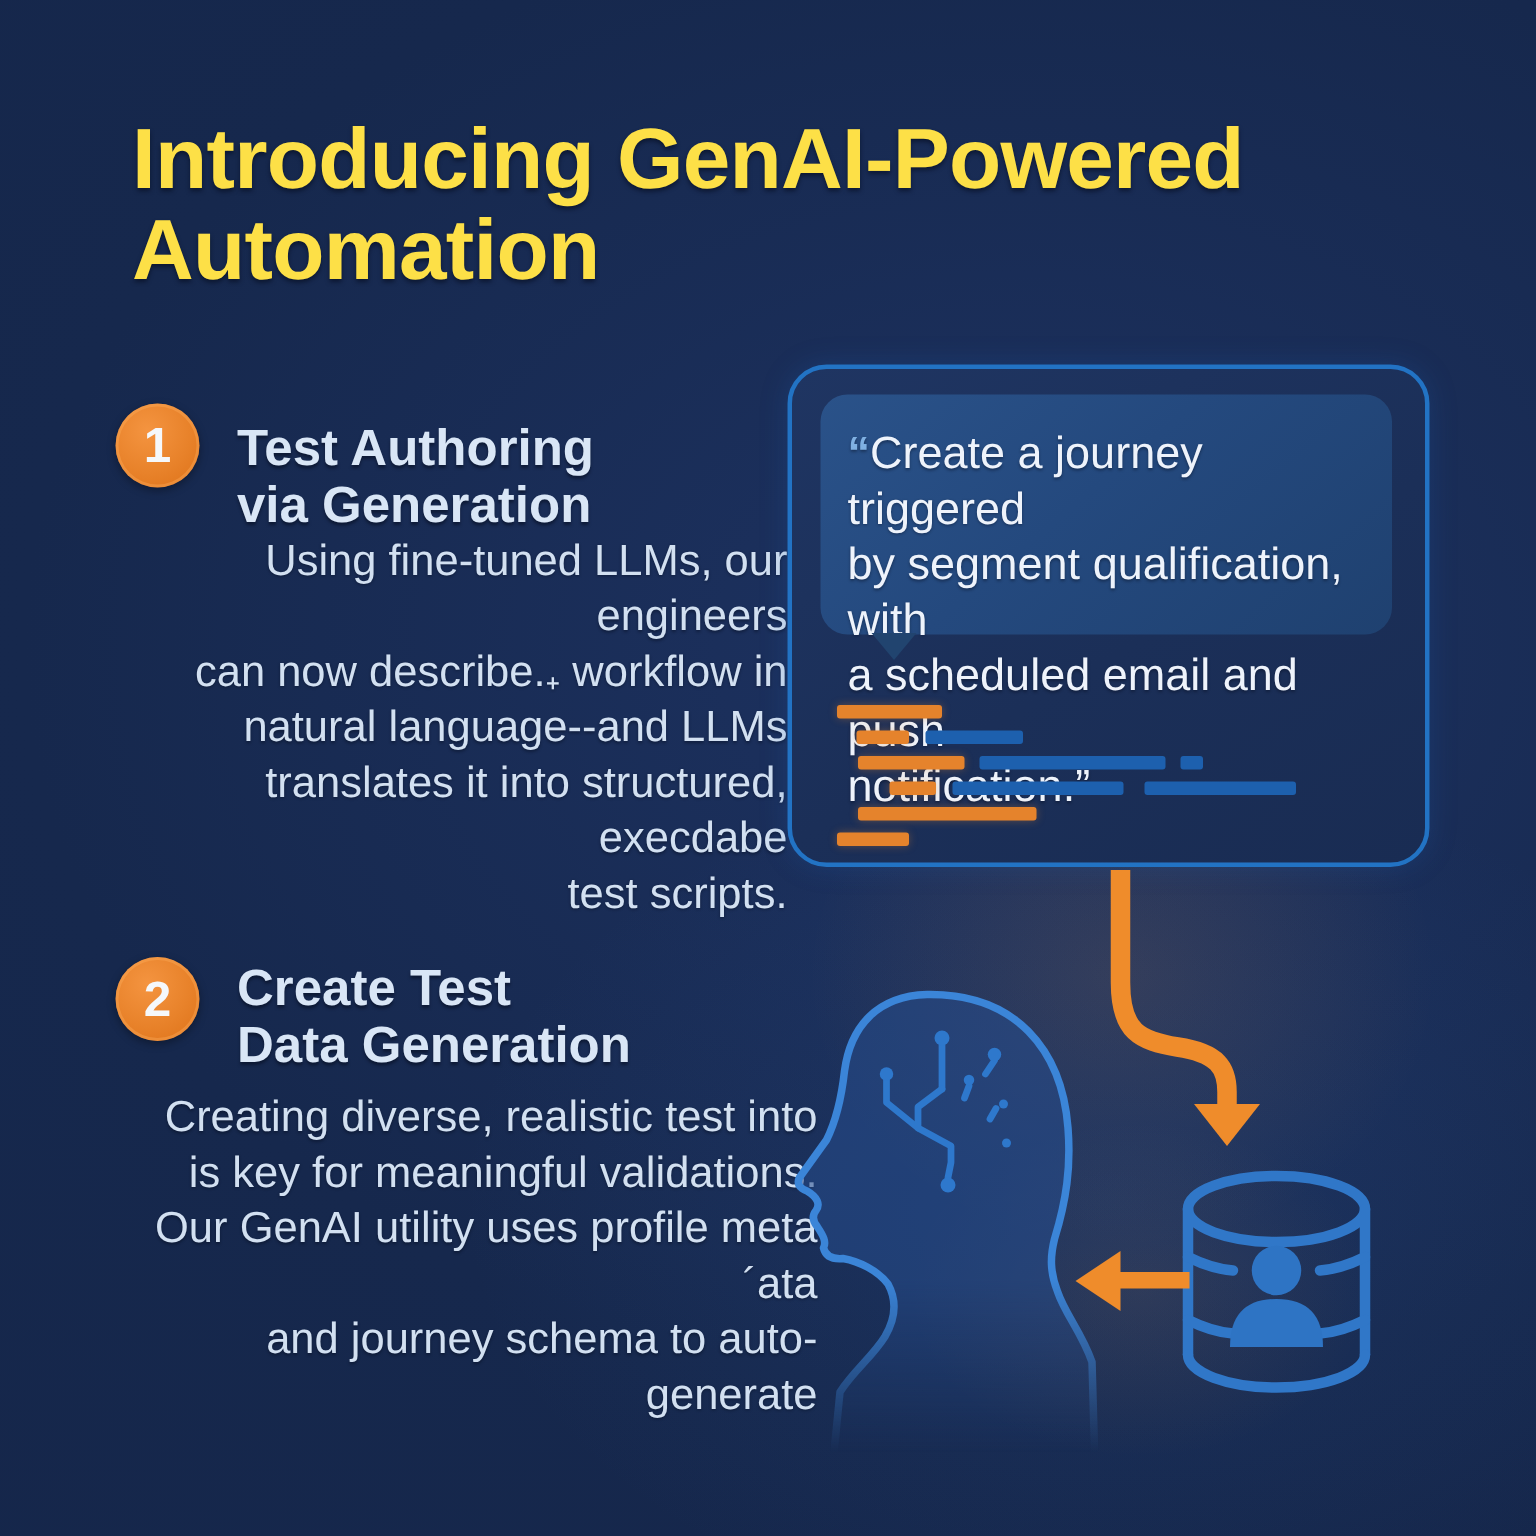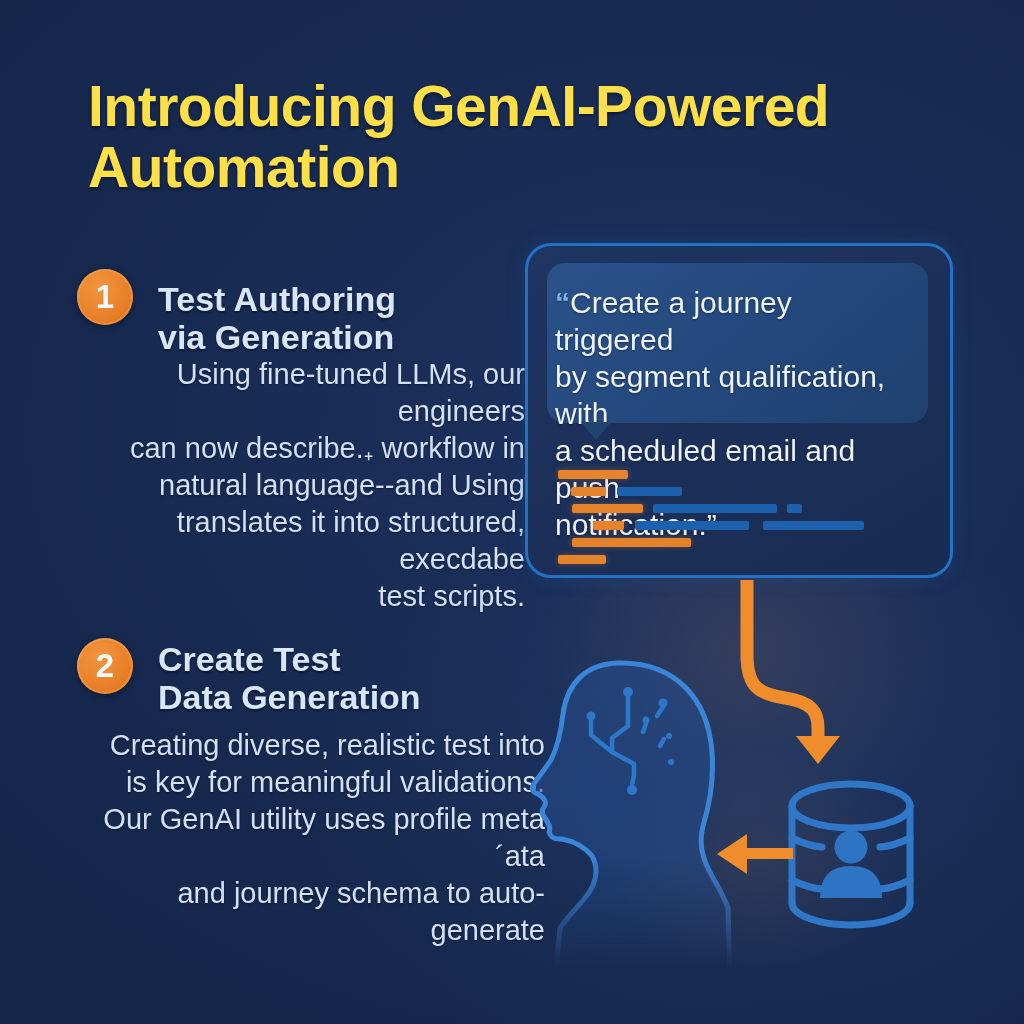--- a/index.html
+++ b/index.html
@@ -47,21 +47,21 @@
   .panel{
     left:525px;top:243px;width:428px;height:335px;box-sizing:border-box;
     border:3px solid #2273c4;border-radius:26px;
     background:linear-gradient(150deg,#1f3562 0%,#1b2f58 55%,#192c53 100%);
     box-shadow:0 0 18px rgba(30,90,170,.25);
   }
   .bubble{
     left:547px;top:263px;width:381px;height:160px;box-sizing:border-box;
     background:linear-gradient(140deg,#2a5289 0%,#24497e 45%,#1f4170 100%);
     border-radius:18px;
-    padding:21px 14px 0 8px;
+    padding:21px 14px 0 18px;
     color:#eef3fb;font-size:30px;line-height:37px;font-weight:400;
     text-shadow:0 1px 2px rgba(4,10,26,.4);
   }
   .bubble::after{
     content:"";position:absolute;left:34px;bottom:-17px;
     border-left:15px solid transparent;border-right:15px solid transparent;
     border-top:18px solid #21446f;
   }
   .openquote{color:#7fb0e2;font-weight:700;}
   
@@ -83,21 +83,21 @@
 <div class="abs badge badge1">
   <span>1</span>
 </div>
 <div class="abs heading heading1">
   <div>Test Authoring</div>
   <div>via Generation</div>
 </div>
 <div class="abs bodytext body1">
   <div>Using fine-tuned LLMs, our engineers</div>
   <div>can now describe.₊ workflow in</div>
-  <div>natural language--and Using</div>
+  <div>natural language--and LLMs</div>
   <div>translates it into structured, execdabe</div>
   <div>test scripts.</div>
 </div>
 
 <div class="abs badge badge2">
   <span>2</span>
 </div>
 <div class="abs heading heading2">
   <div>Create Test</div>
   <div>Data Generation</div>

